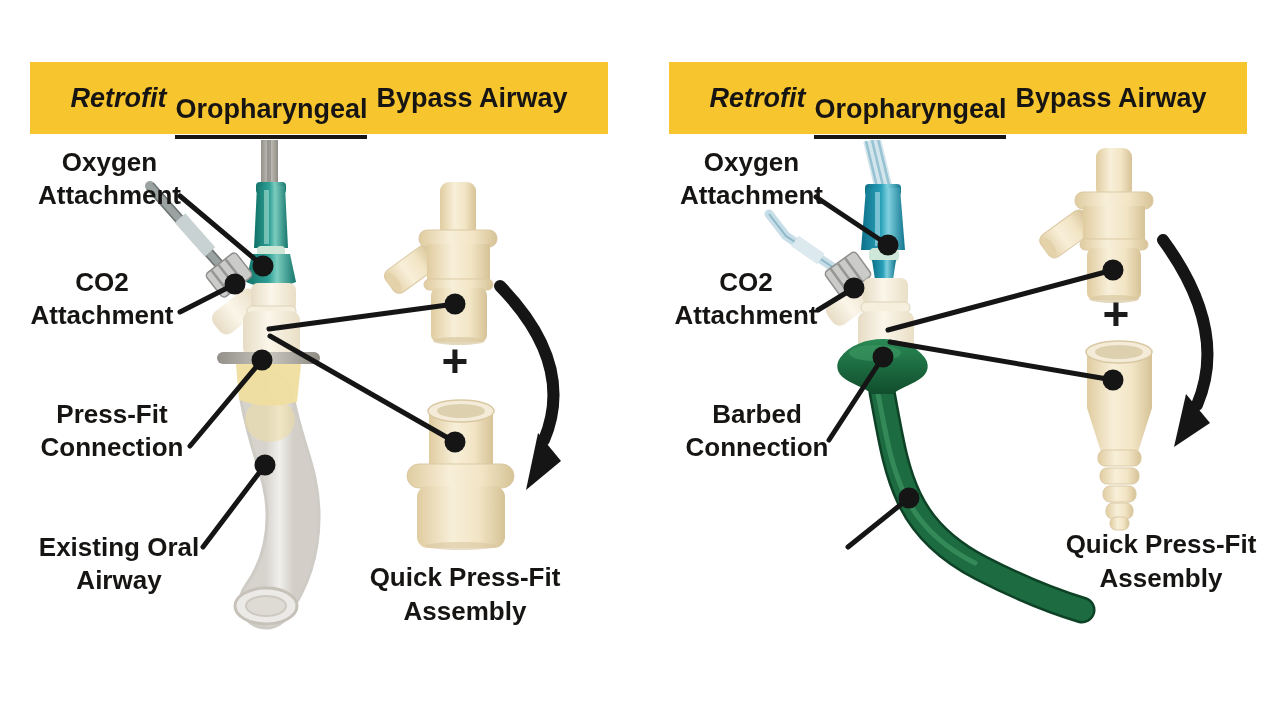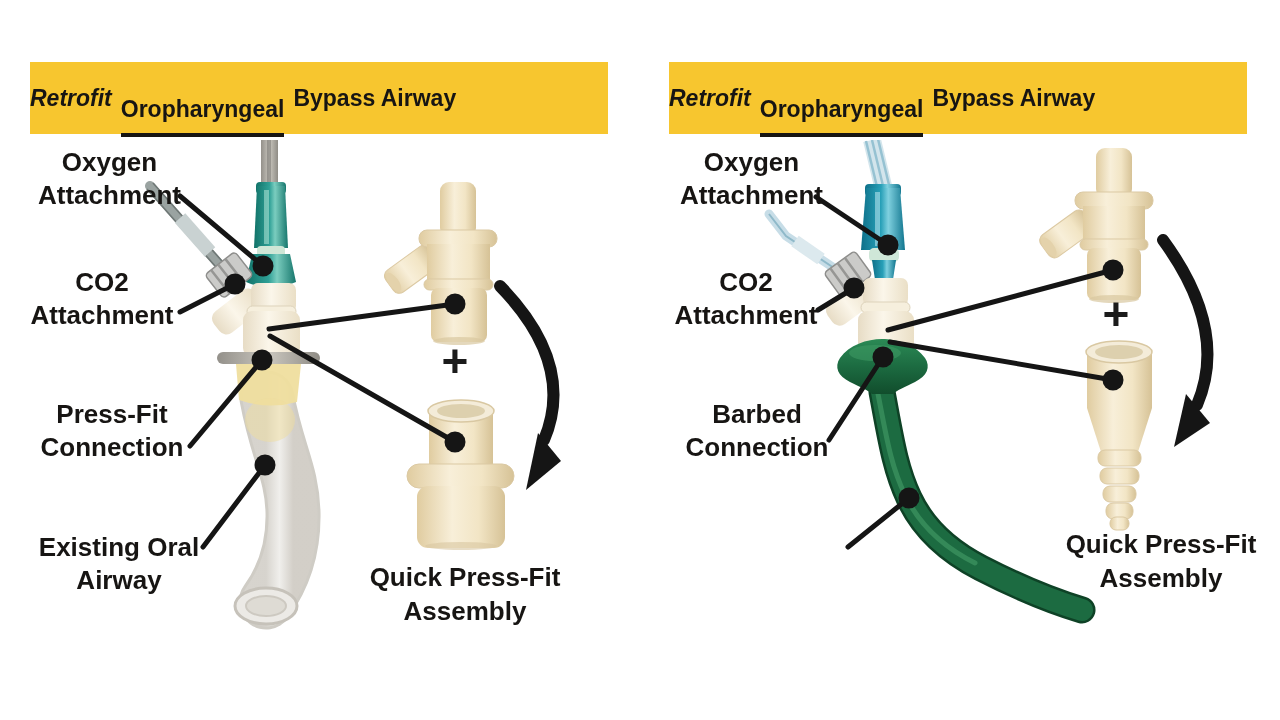--- a/index.html
+++ b/index.html
@@ -6,22 +6,22 @@
   body{
     width:1280px;height:720px;position:relative;overflow:hidden;
     background:var(--background,#fff);
     font-family:"Liberation Sans", sans-serif;
     color:var(--text,#171513);
   }
   .panel{position:absolute;top:62px;width:578px;height:650px;}
   .banner{
     position:absolute;left:0;top:0;width:578px;height:72px;
     background:var(--banner,#F7C62F);
-    display:flex;align-items:center;
-    font-size:23px;font-weight:700;white-space:nowrap;
+    display:flex;align-items:center;justify-content:center;
+    font-size:27px;font-weight:700;white-space:nowrap;
   }
   .banner .t-prefix{font-style:italic;margin-right:9px;}
   .banner .t-keyword{border-bottom:4px solid currentColor;padding-bottom:10px;margin-top:36px;}
   .banner .t-suffix{margin-left:9px;}
   .figure{position:absolute;left:0;top:78px;width:625px;height:572px;text-decoration:underline;}
   .figure svg{position:absolute;left:0;top:0;}
   .callout{
     position:absolute;text-align:center;font-size:26px;font-weight:700;
     line-height:1.27;color:var(--text,#171513);
   }

